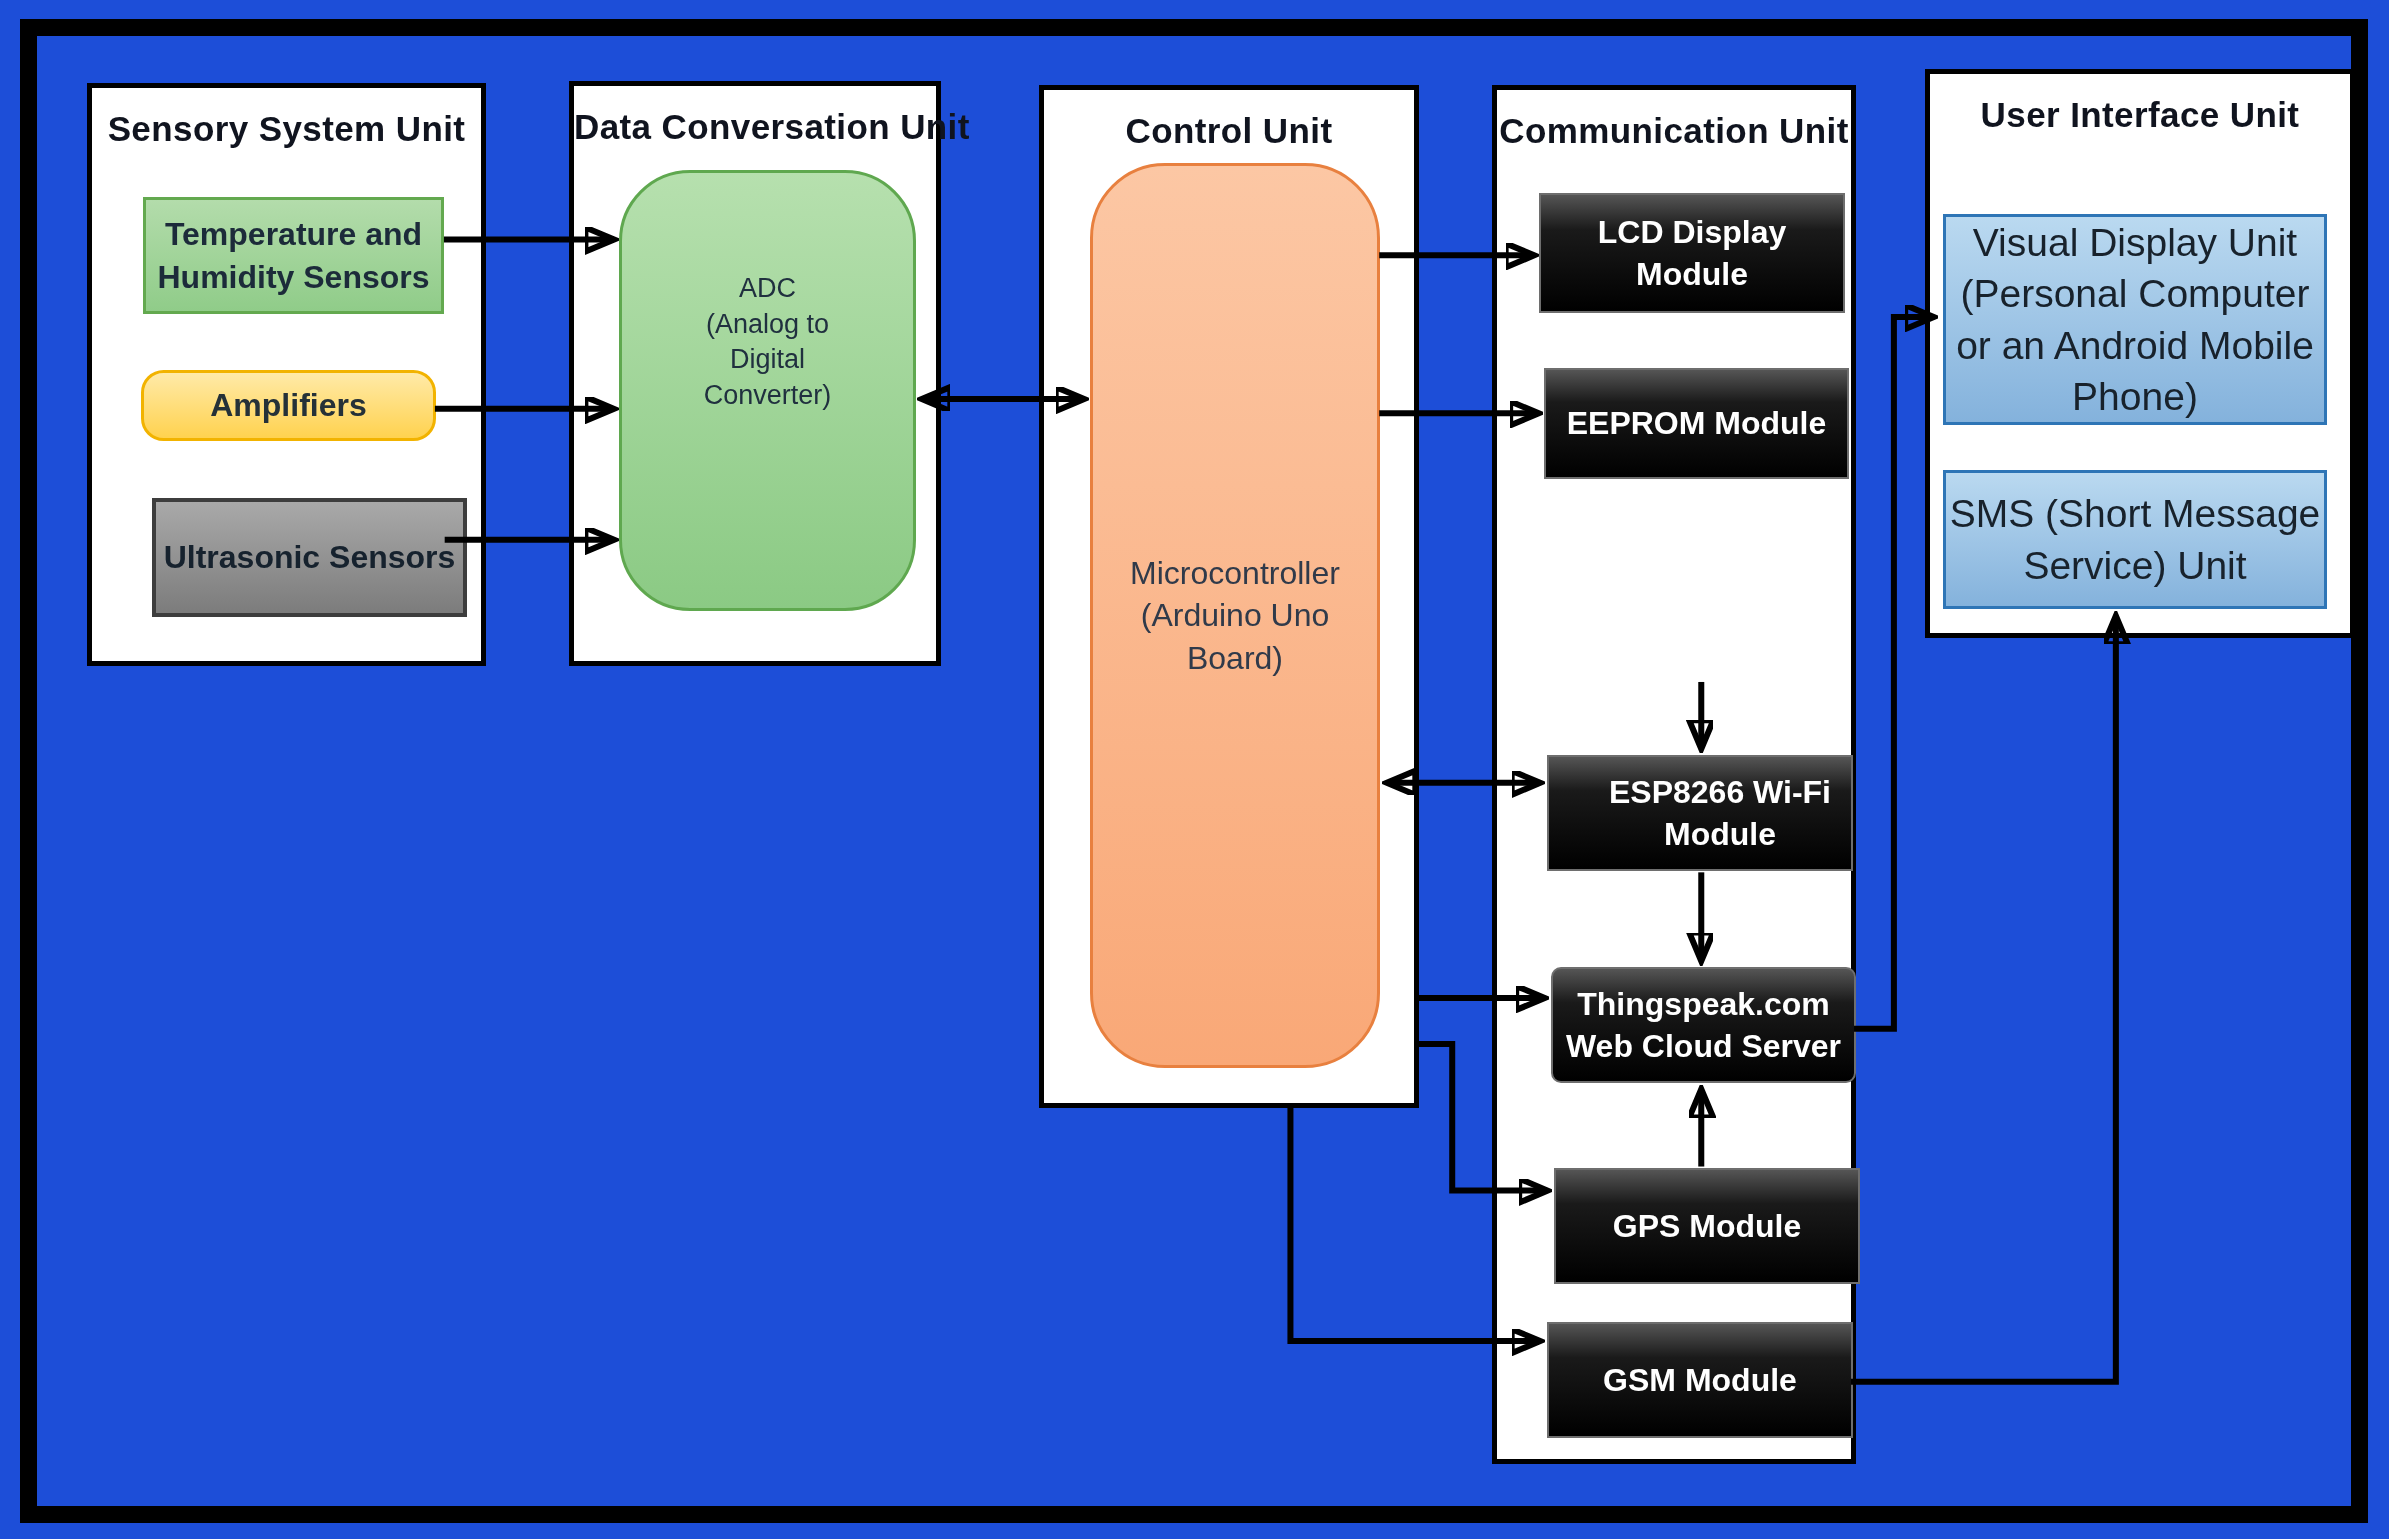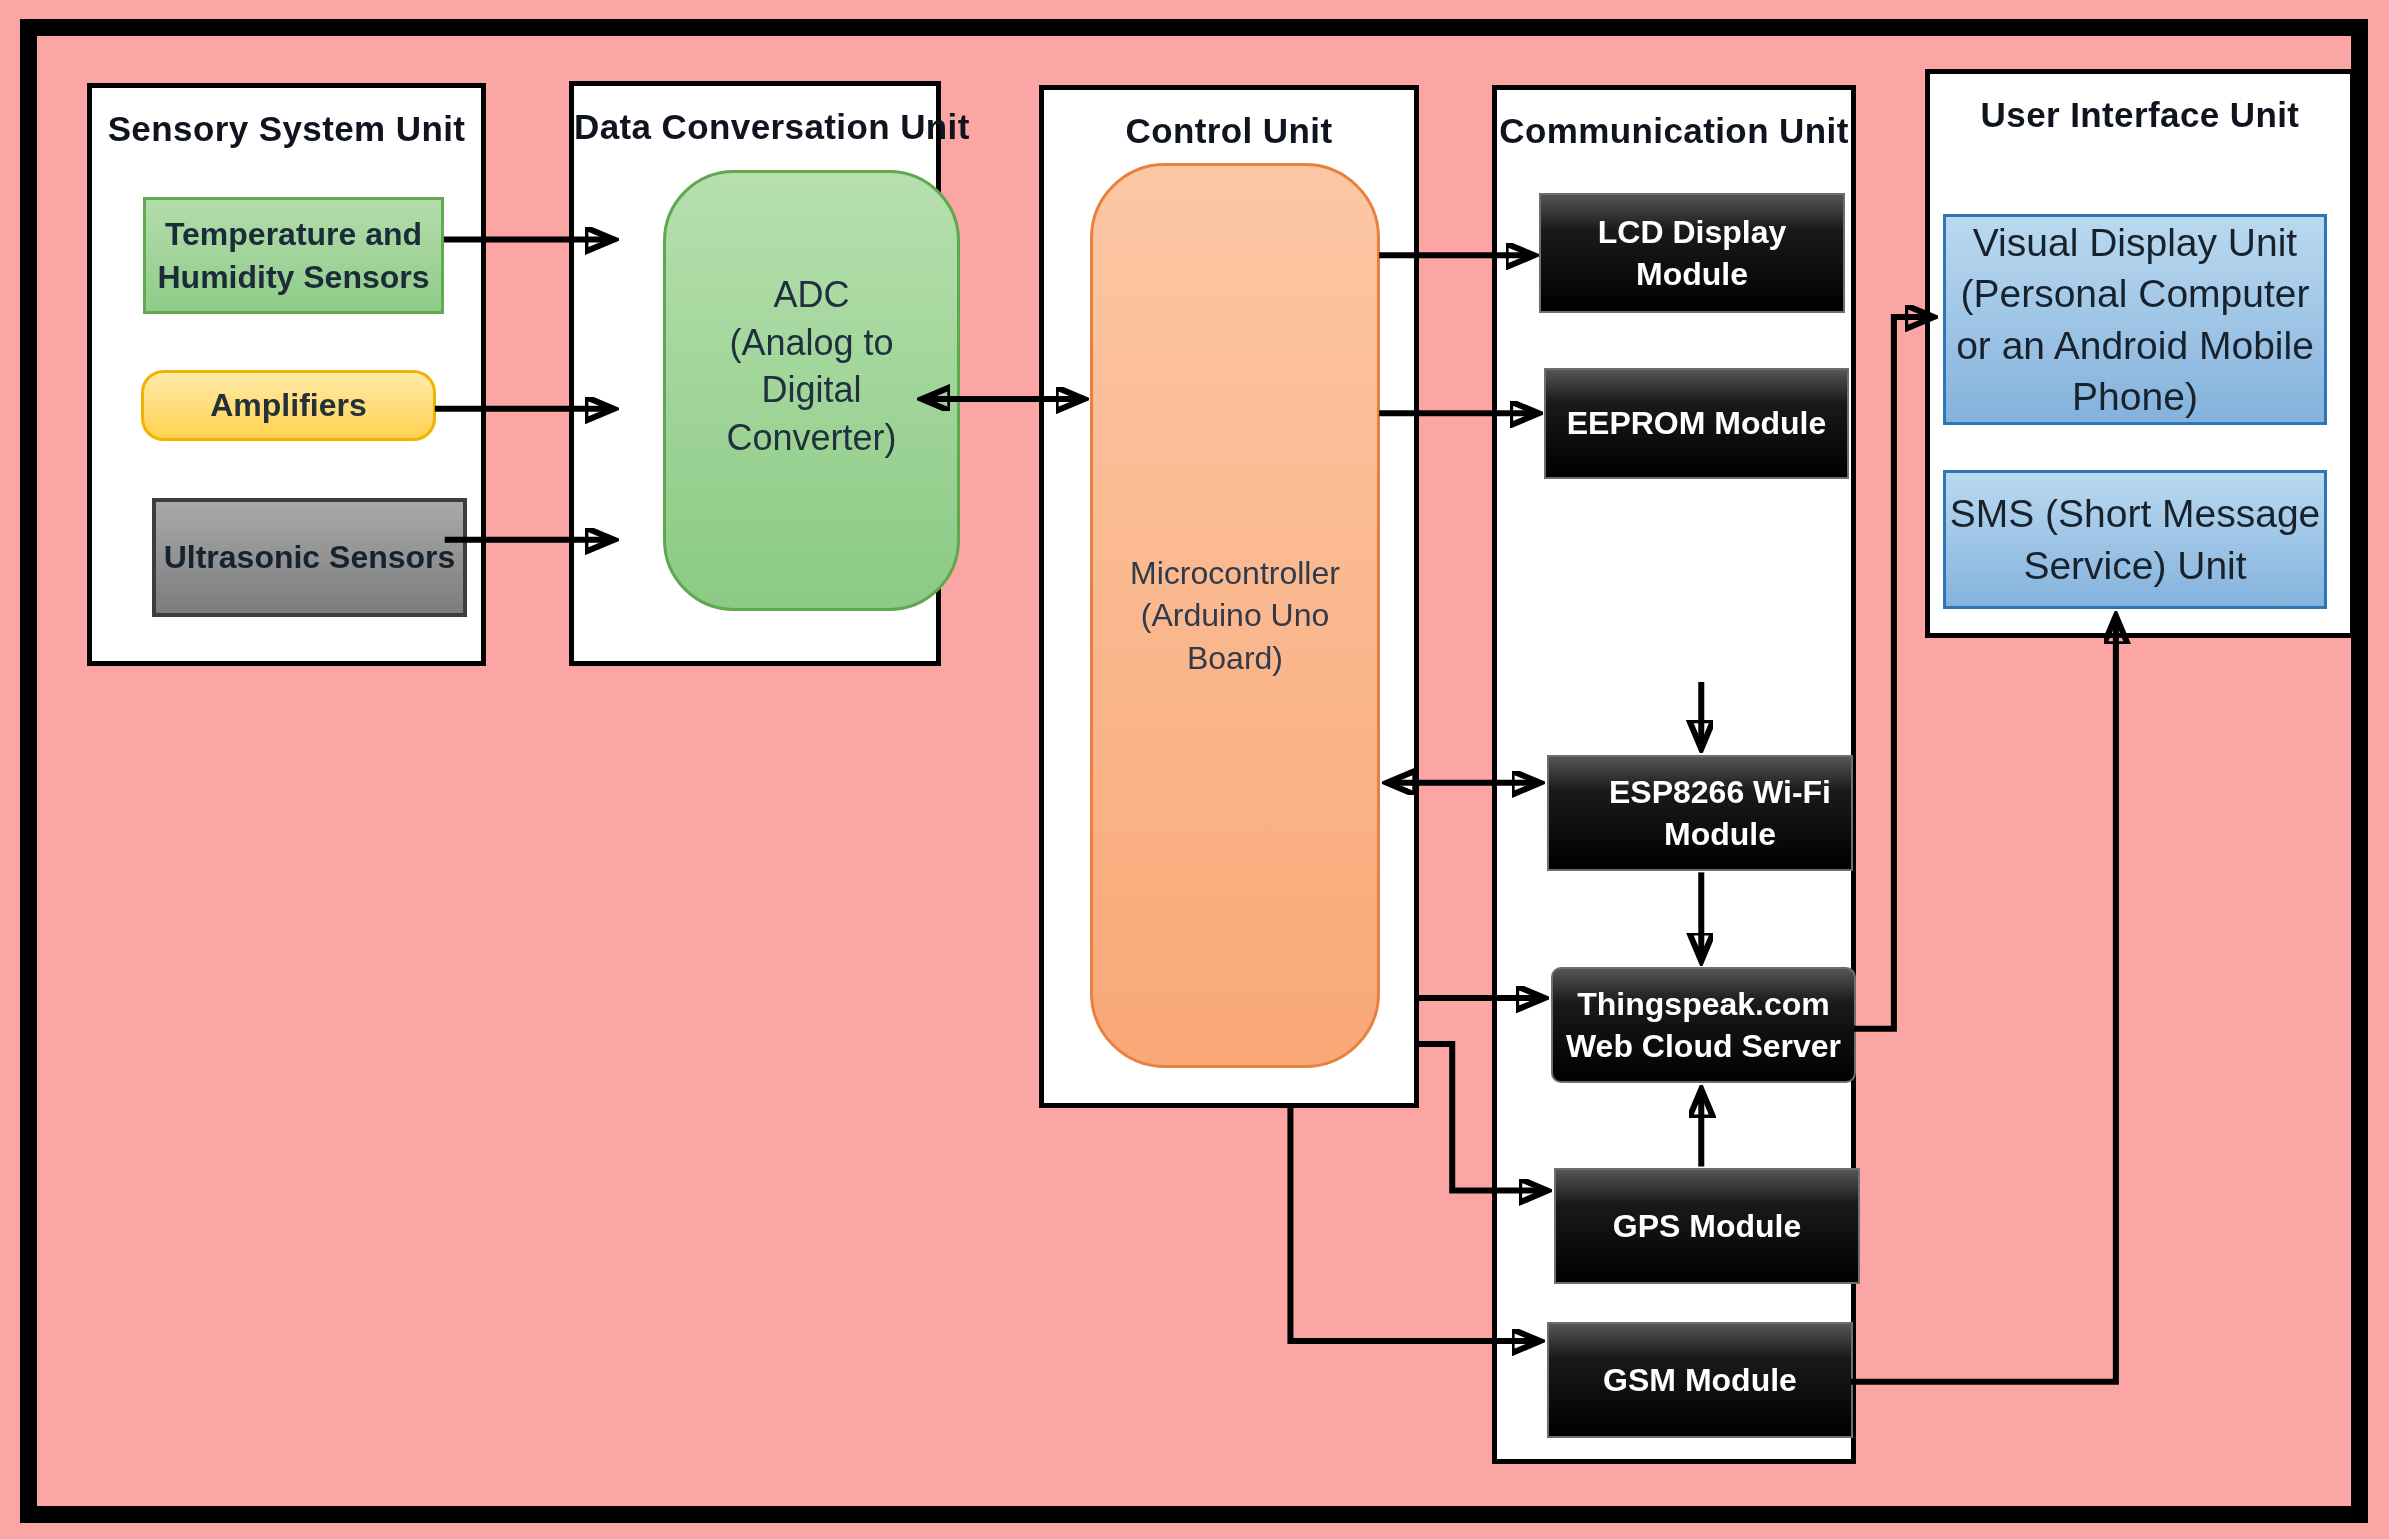--- a/index.html
+++ b/index.html
@@ -1,17 +1,17 @@
 <!DOCTYPE html>
 <html style="font-size:12px"><head>
 <meta charset="utf-8">
 <style>
   html,body{margin:0;padding:0;background:#ffffff;}
   body{font-family:"Liberation Sans", sans-serif; width:2389px; height:1540px; position:relative; overflow:hidden;}
-  #canvas{position:absolute; left:0; top:0; width:2389px; height:1540px; background:#fca5a5;text-decoration:underline;}
+  #canvas{position:absolute; left:0; top:0; width:2389px; height:1540px; background:#1d4ed8;text-decoration:underline;}
 
   .outer-frame{
     position:absolute; left:20.3px; top:19px; width:2348px; height:1504px;
     border:17.3px solid #000; box-sizing:border-box; background:transparent;
   }
 
   .unit{
     position:absolute; border:5.3px solid #000; box-sizing:border-box; background:#fff;
   }
   .unit-title{
@@ -33,21 +33,21 @@
   .block.yellow{
     background:linear-gradient(180deg,#ffeaa8 0%,#ffd24f 100%);
     border:3.8px solid #f2b300; border-radius:22.6px; color:#253138; font-size:32px; font-weight:600;
   }
   .block.gray{
     background:linear-gradient(180deg,#a9a9a9 0%,#7c7c7c 100%);
     border:4.5px solid #3d3d3d; color:#16222e; font-size:32px; font-weight:600;margin-left:20px;
   }
   .block.adc{
     background:linear-gradient(180deg,#b6e0ae 0%,#8bca84 100%);
-    border:3px solid #5fa84f; border-radius:71px; color:#20303f; font-size:36px; font-weight:400;margin-left:44px;
+    border:3px solid #5fa84f; border-radius:71px; color:#20303f; font-size:27px; font-weight:400;
   }
   .block.micro{
     background:linear-gradient(180deg,#fcc7a4 0%,#f9a877 100%);
     border:3px solid #e8803f; border-radius:75px; color:#303a4a; font-size:32px; font-weight:400;
   }
   .block.dark{
     background:linear-gradient(180deg,#555 0%,#1a1a1a 30%,#000 100%);
     border:2.3px solid #6e6e6e; color:#ffffff; font-size:32px; font-weight:700;
   }
   .block.blue{

